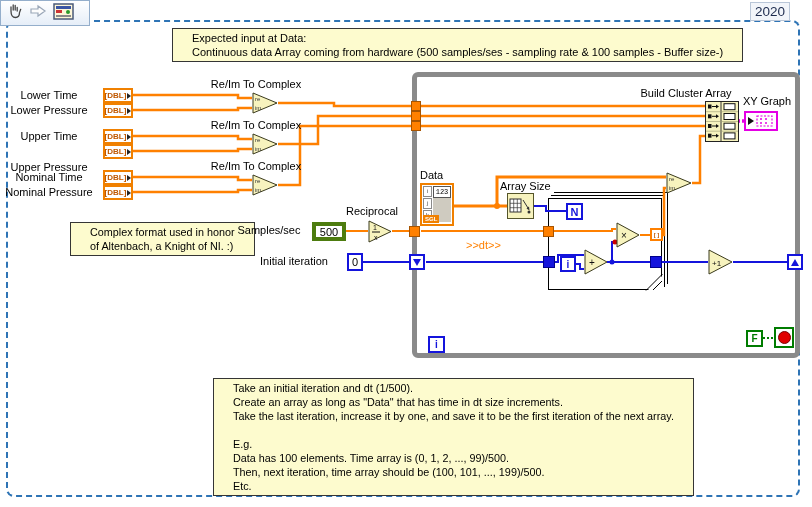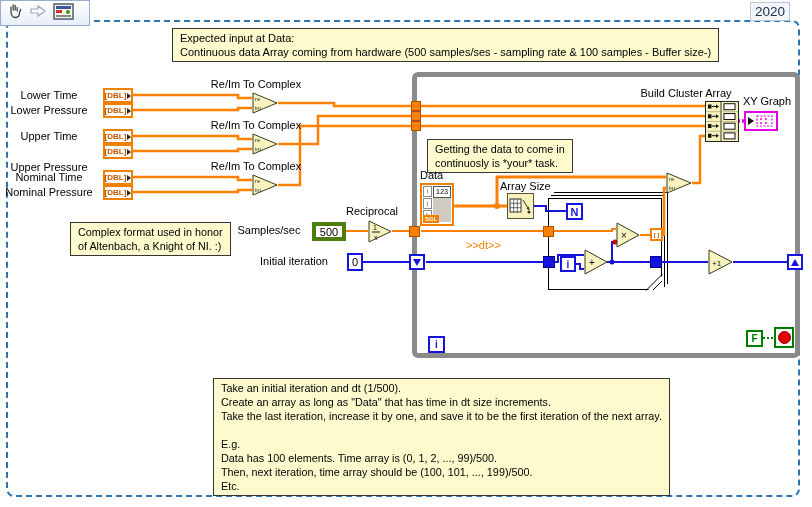--- a/index.html
+++ b/index.html
@@ -3,21 +3,21 @@
 <meta charset="utf-8">
 <style>
   html,body{margin:0;padding:0;background:#fff}
   .stage{position:relative;width:812px;height:507px;background:#fff;overflow:hidden;
          font-family:"Liberation Sans",sans-serif;color:#000}
   .abs{position:absolute}
   .lbl{position:absolute;font-size:11px;line-height:13px;white-space:nowrap;color:#000}
   .lbl.r{text-align:center}
   .lbl.c{text-align:center}
   .orange-text{color:#FF8000}
-  .comment{position:absolute;background:#FDFBCE;border:1px solid #353535;padding:2px 7px;
+  .comment{position:absolute;background:#FDFBCE;border:1px solid #353535;padding:2px 19px;
            font-size:10.8px;line-height:14px;white-space:pre;color:#000}
   .dashframe{position:absolute;left:6px;top:20px;width:794px;height:477px;
              border:2px dashed #2E74B5;border-radius:8px;box-sizing:border-box}
   .toolbar{position:absolute;left:0;top:0;width:90px;height:26px;
            background:linear-gradient(#ffffff,#e6eef8);border:1px solid #94aecb;
            display:flex;align-items:center;gap:6px;padding:0 5px;box-sizing:border-box}
   .yearbadge{position:absolute;left:750px;top:2px;font-size:13.5px;color:#1d2b4e;
              background:#f2f5fa;border:1px solid #b9c6d8;padding:0 4px;line-height:17px}
   .whileloop{position:absolute;left:412px;top:72px;width:388px;height:286px;
              border:5px solid #8A8A8A;border-radius:6px;box-sizing:border-box}
@@ -108,22 +108,20 @@
   <div class="forshadow" style="left:551px;top:195px"></div>
   <div class="forloop"></div>
   <svg class="abs" style="left:645px;top:273px" width="18" height="18">
     <polygon points="2,18 18,2 18,18" fill="#fff"></polygon>
     <line x1="1" y1="17.5" x2="17.5" y2="1" stroke="#000" stroke-width="1"></line>
     <line x1="8" y1="17" x2="17" y2="8" stroke="#000" stroke-width="1"></line>
   </svg>
 
   <div class="comment" style="left:172px;top:28px;font-size:11px">Expected input at Data:
 Continuous data Array coming from hardware (500 samples/ses - sampling rate &amp; 100 samples - Buffer size-)</div>
-  <div class="comment" style="left:427px;top:139px">Getting the data to come in
-continuosly is *your* task.</div>
   <div class="comment" style="left:70px;top:222px">Complex format used in honor
 of Altenbach, a Knight of NI. :)</div>
   <div class="comment" style="left:213px;top:378px">Take an initial iteration and dt (1/500).
 Create an array as long as "Data" that has time in dt size increments.
 Take the last iteration, increase it by one, and save it to be the first iteration of the next array.
 
 E.g.
 Data has 100 elements. Time array is (0, 1, 2, ..., 99)/500.
 Then, next iteration, time array should be (100, 101, ..., 199)/500.
 Etc.</div>

